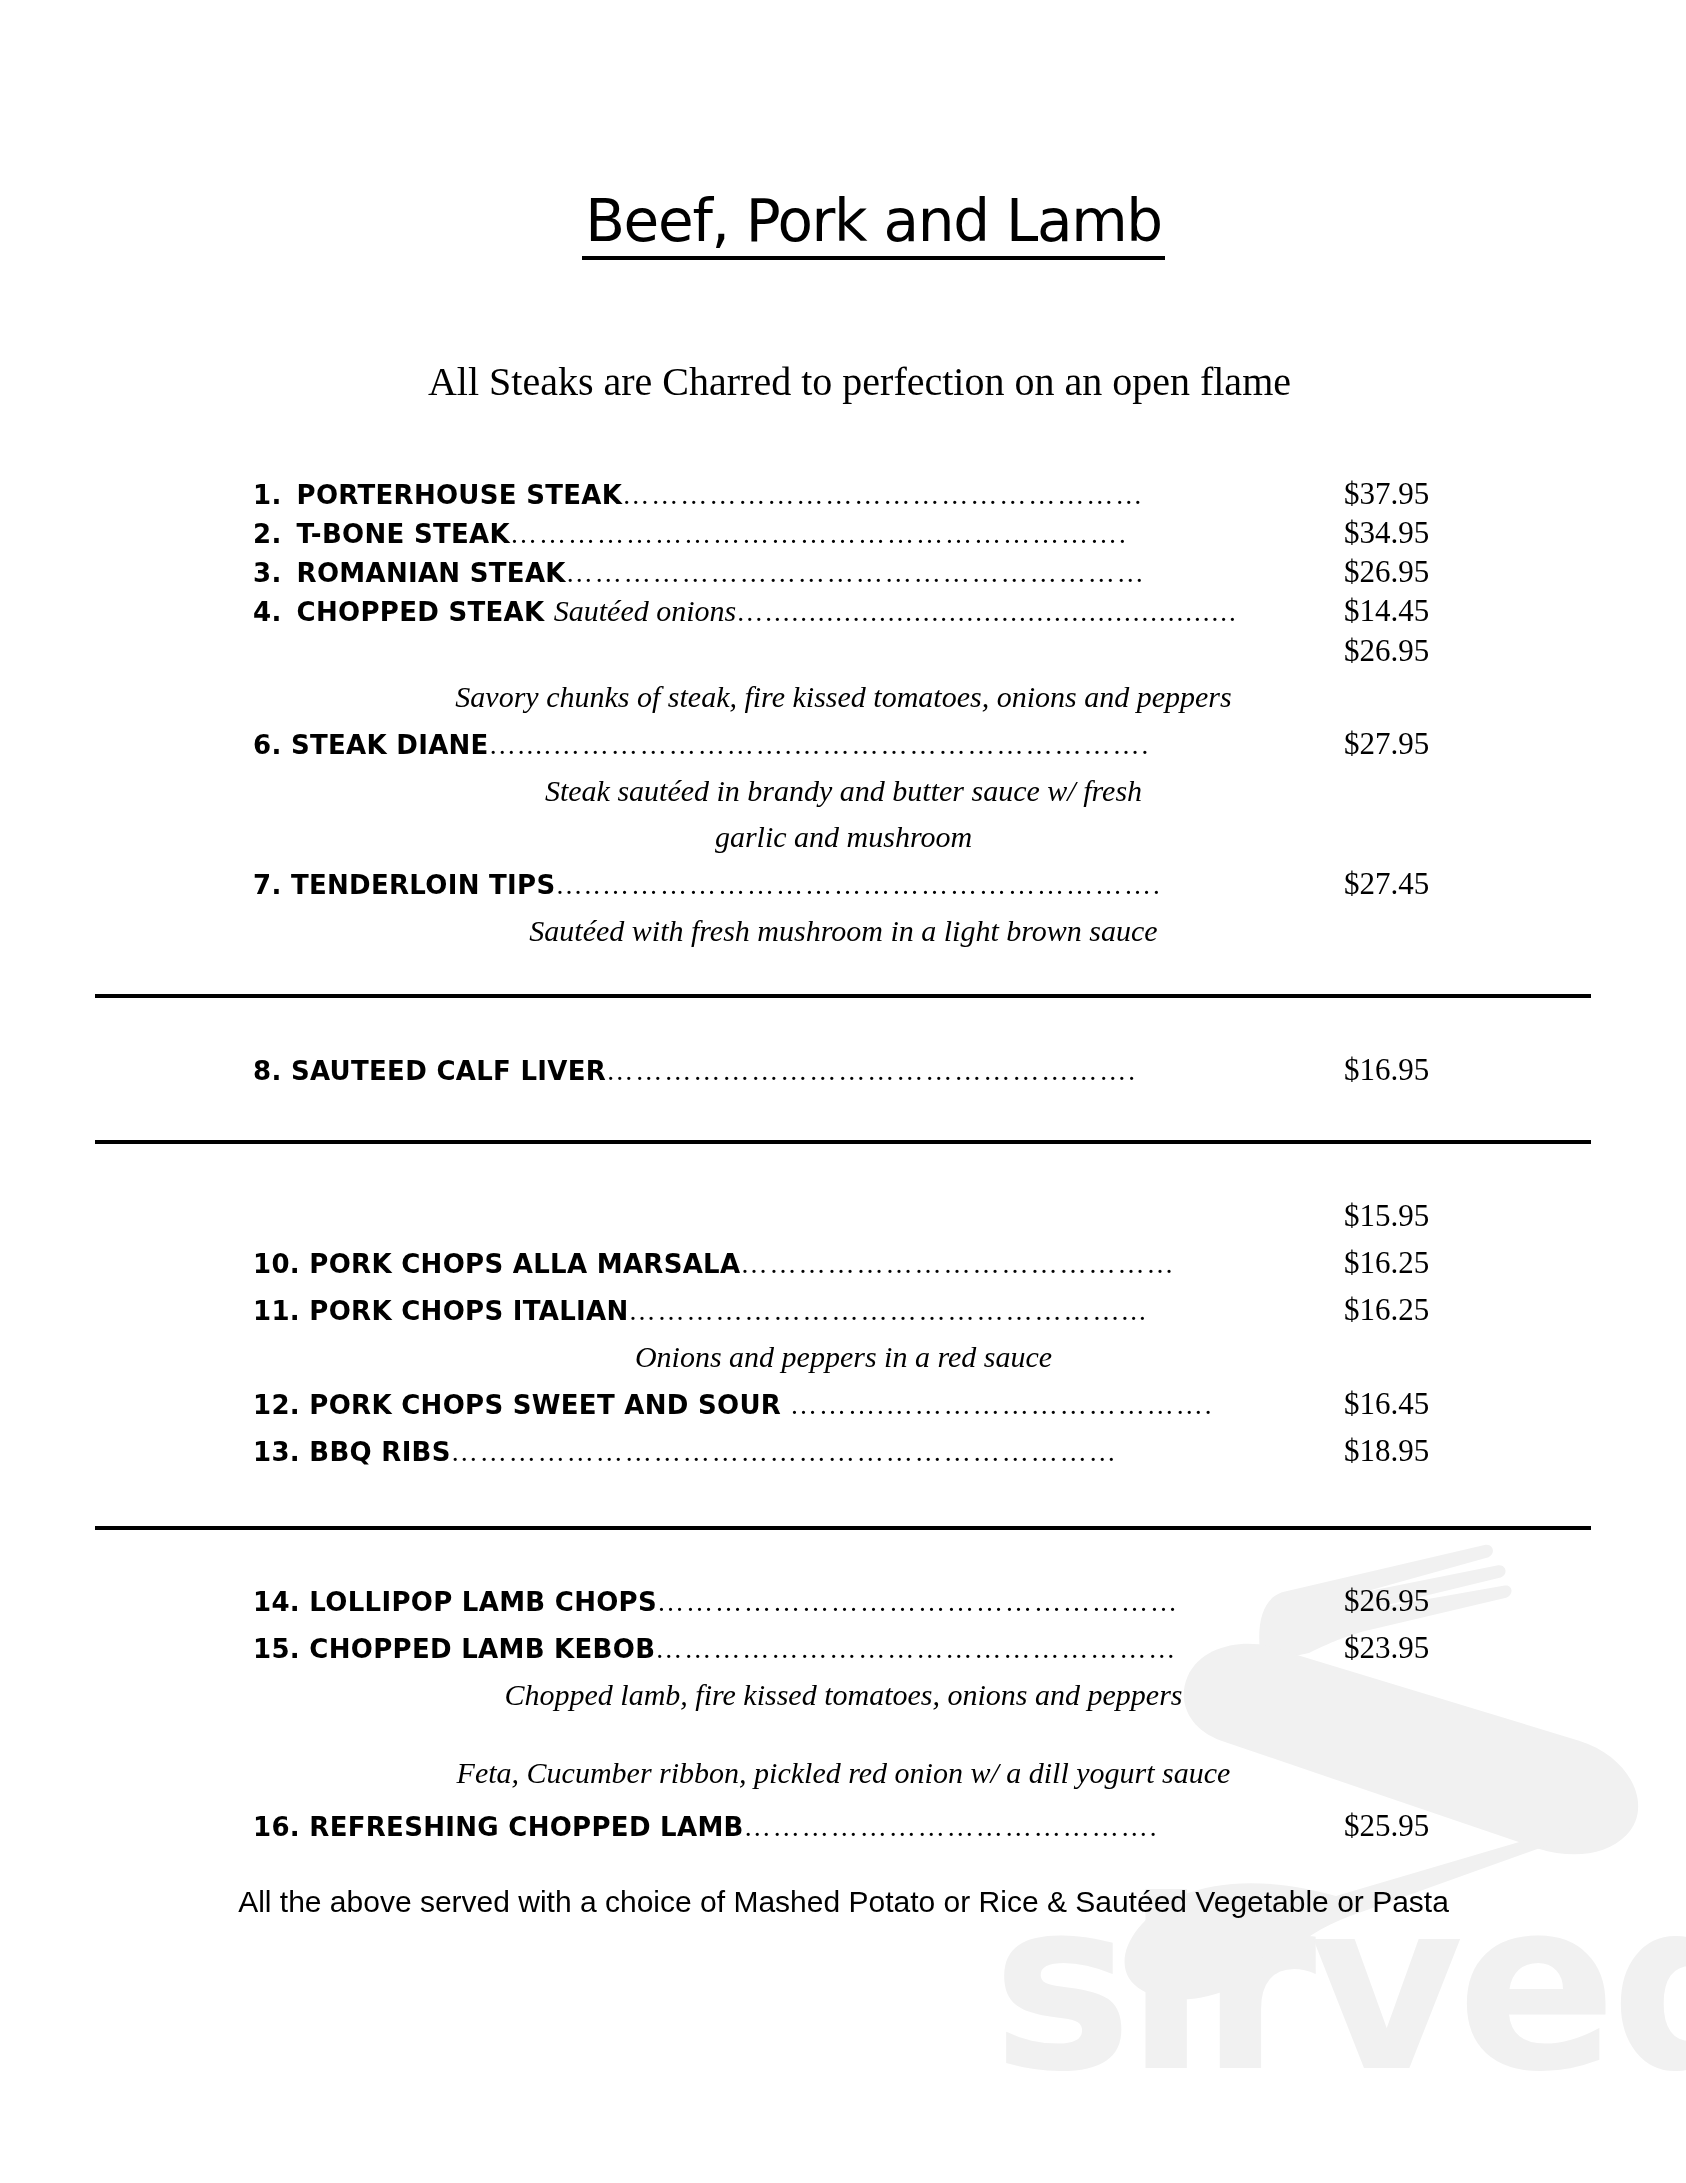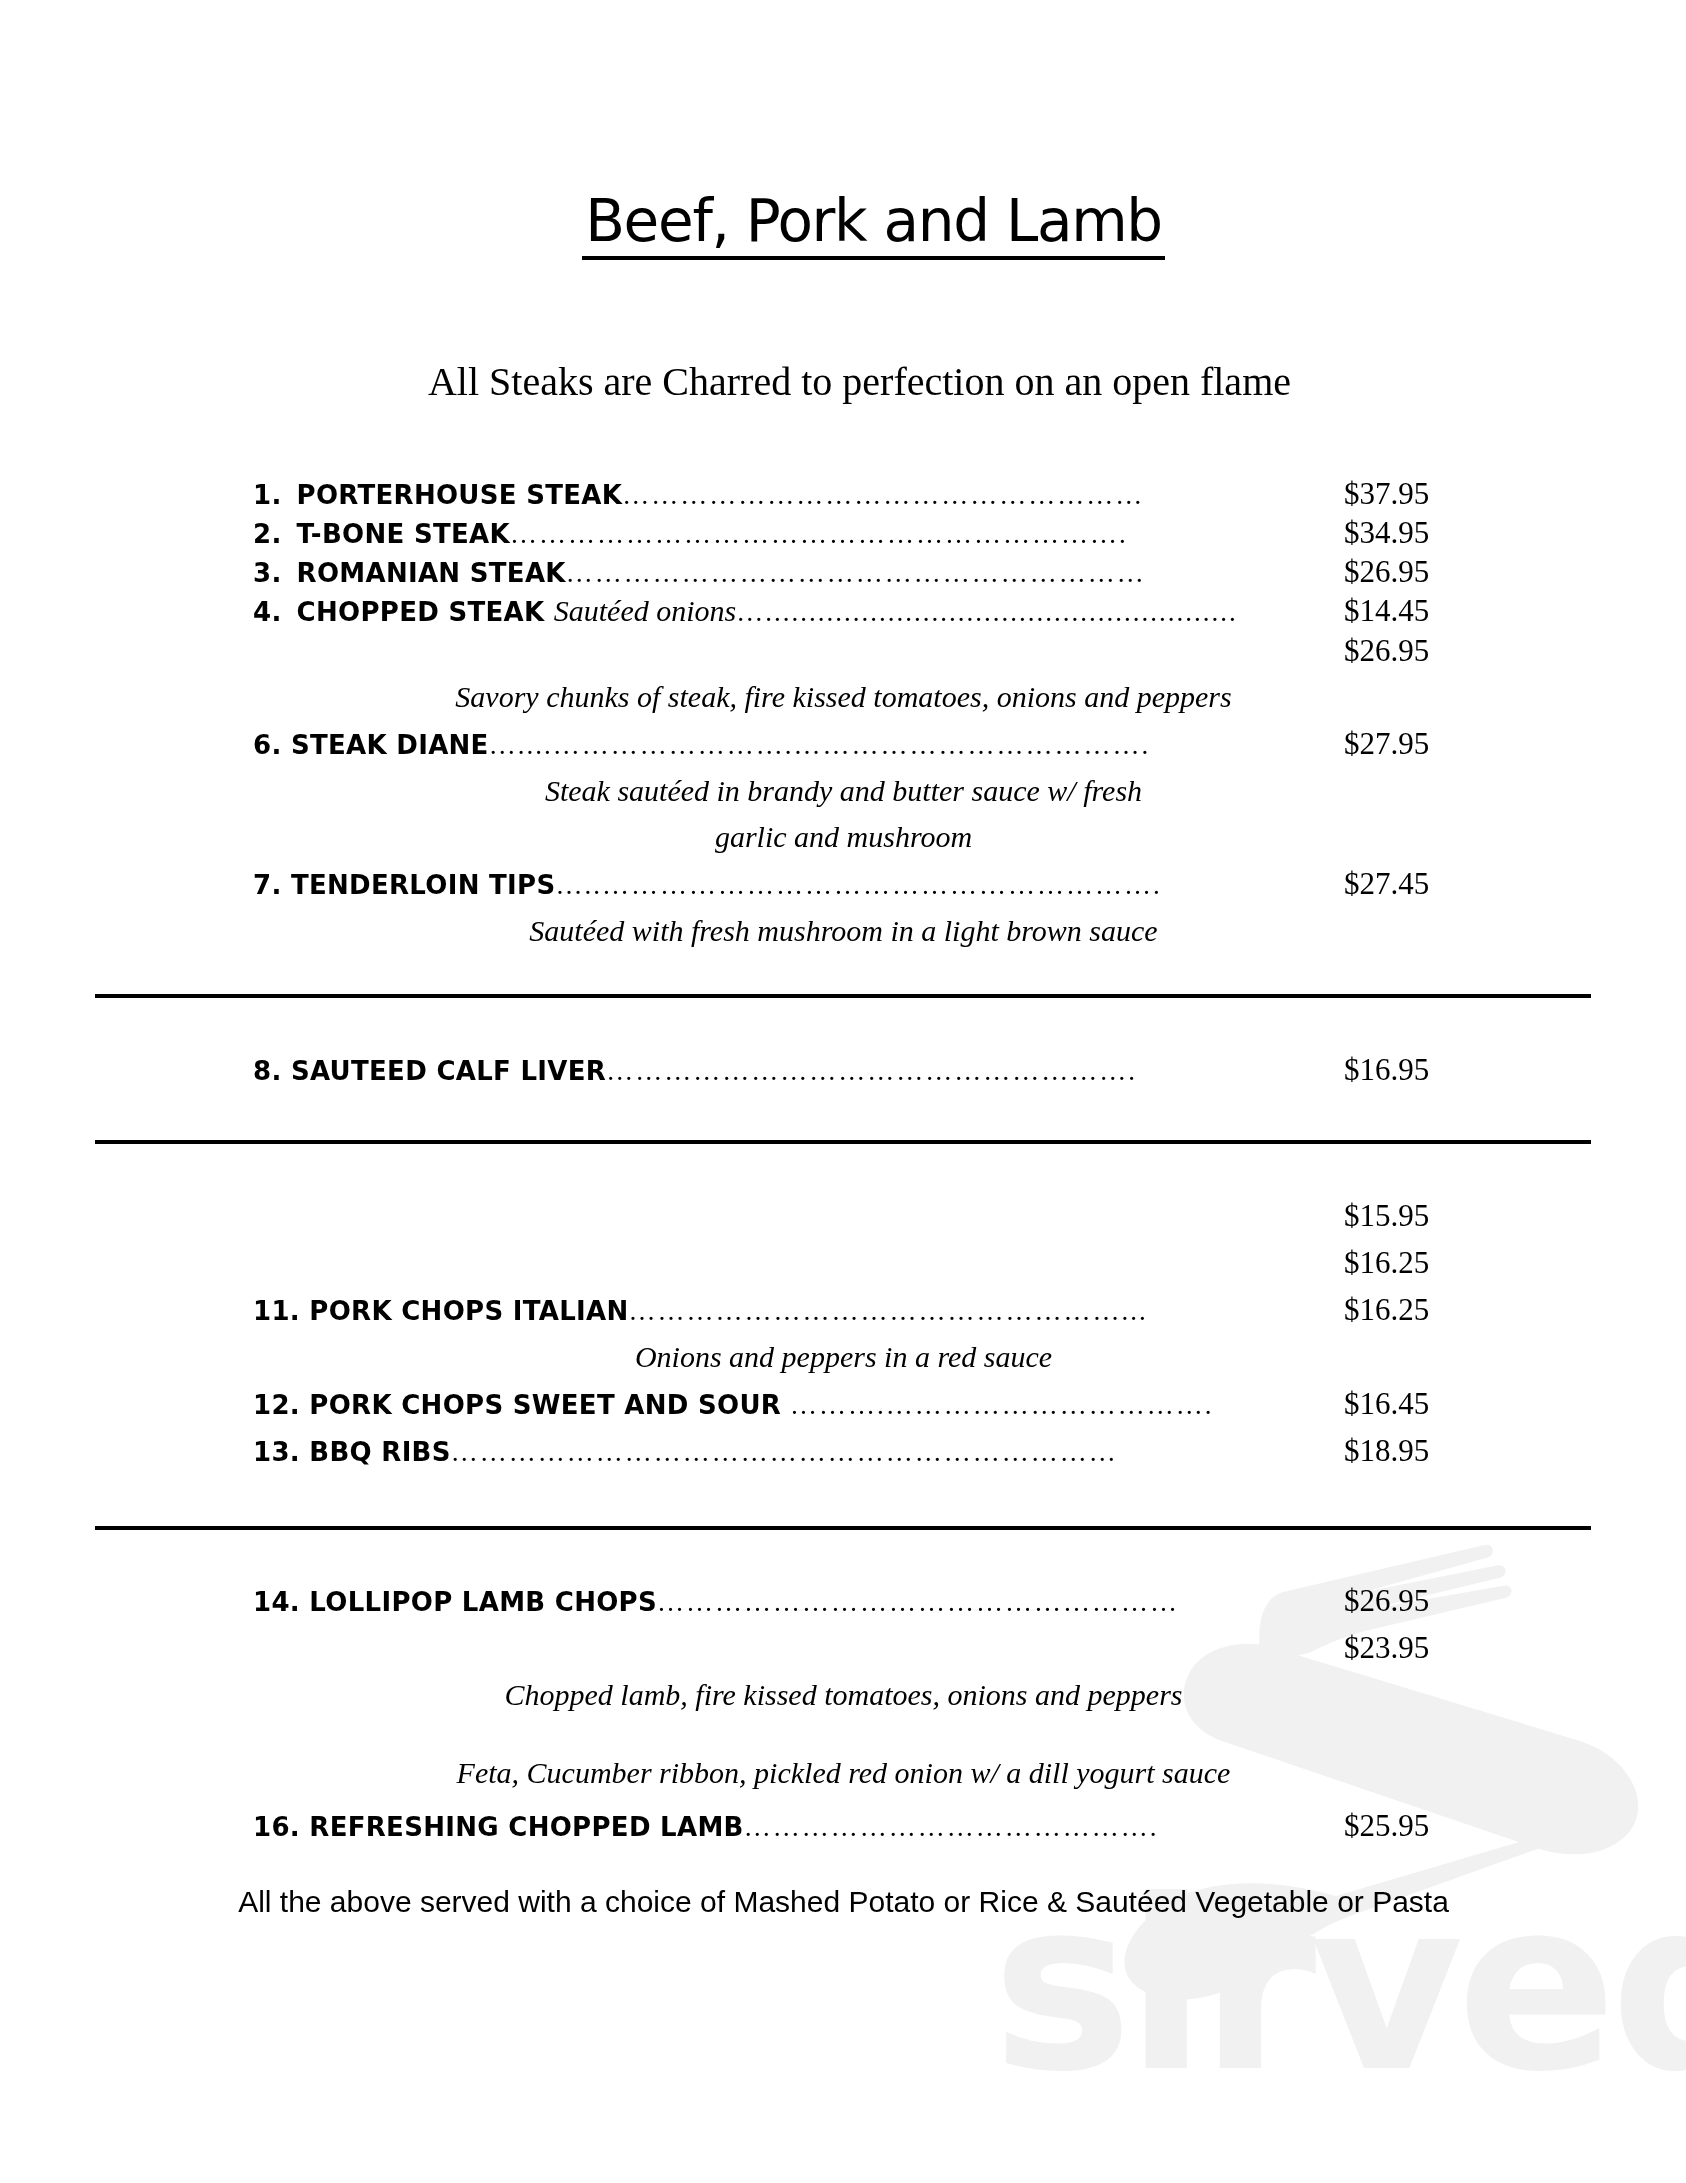--- a/index.html
+++ b/index.html
@@ -118,20 +118,21 @@
     </div>
   </div>
 
   <div class="rule" style="top:1140px"></div>
 
   <div>
     <div class="row" style="top:1197px">
       <div class="price">$15.95</div>
     </div>
     <div class="row" style="top:1244px">
+      <div class="name"><span class="num">10.</span> <span>PORK CHOPS ALLA MARSALA</span><span class="dots">………………………………………</span></div>
       <div class="price">$16.25</div>
     </div>
     <div class="row" style="top:1291px">
       <div class="name"><span class="num">11.</span> <span>PORK CHOPS ITALIAN</span><span class="dots">……………………………………………...</span></div>
       <div class="price">$16.25</div>
     </div>
     <div class="desc" style="top:1337px">Onions and peppers in a red sauce</div>
     <div class="row" style="top:1385px">
       <div class="name"><span class="num">12.</span> <span>PORK CHOPS SWEET AND SOUR</span><span class="dots"> ……….…………………………….</span></div>
       <div class="price">$16.45</div>
@@ -143,20 +144,21 @@
   </div>
 
   <div class="rule" style="top:1526px"></div>
 
   <div>
     <div class="row" style="top:1582px">
       <div class="name"><span class="num">14.</span> <span>LOLLIPOP LAMB CHOPS</span><span class="dots">………………………………………………</span></div>
       <div class="price">$26.95</div>
     </div>
     <div class="row" style="top:1629px">
+      <div class="name"><span class="num">15.</span> <span>CHOPPED LAMB KEBOB</span><span class="dots">………………………………………………</span></div>
       <div class="price">$23.95</div>
     </div>
     <div class="desc" style="top:1675px">Chopped lamb, fire kissed tomatoes, onions and peppers</div>
     <div class="row" style="top:1807px">
       <div class="name"><span class="num">16.</span> <span>REFRESHING CHOPPED LAMB</span><span class="dots">…………………………………….</span></div>
       <div class="price">$25.95</div>
     </div>
     <div class="desc" style="top:1753px">Feta, Cucumber ribbon, pickled red onion w/ a dill yogurt sauce</div>
   </div>
 

